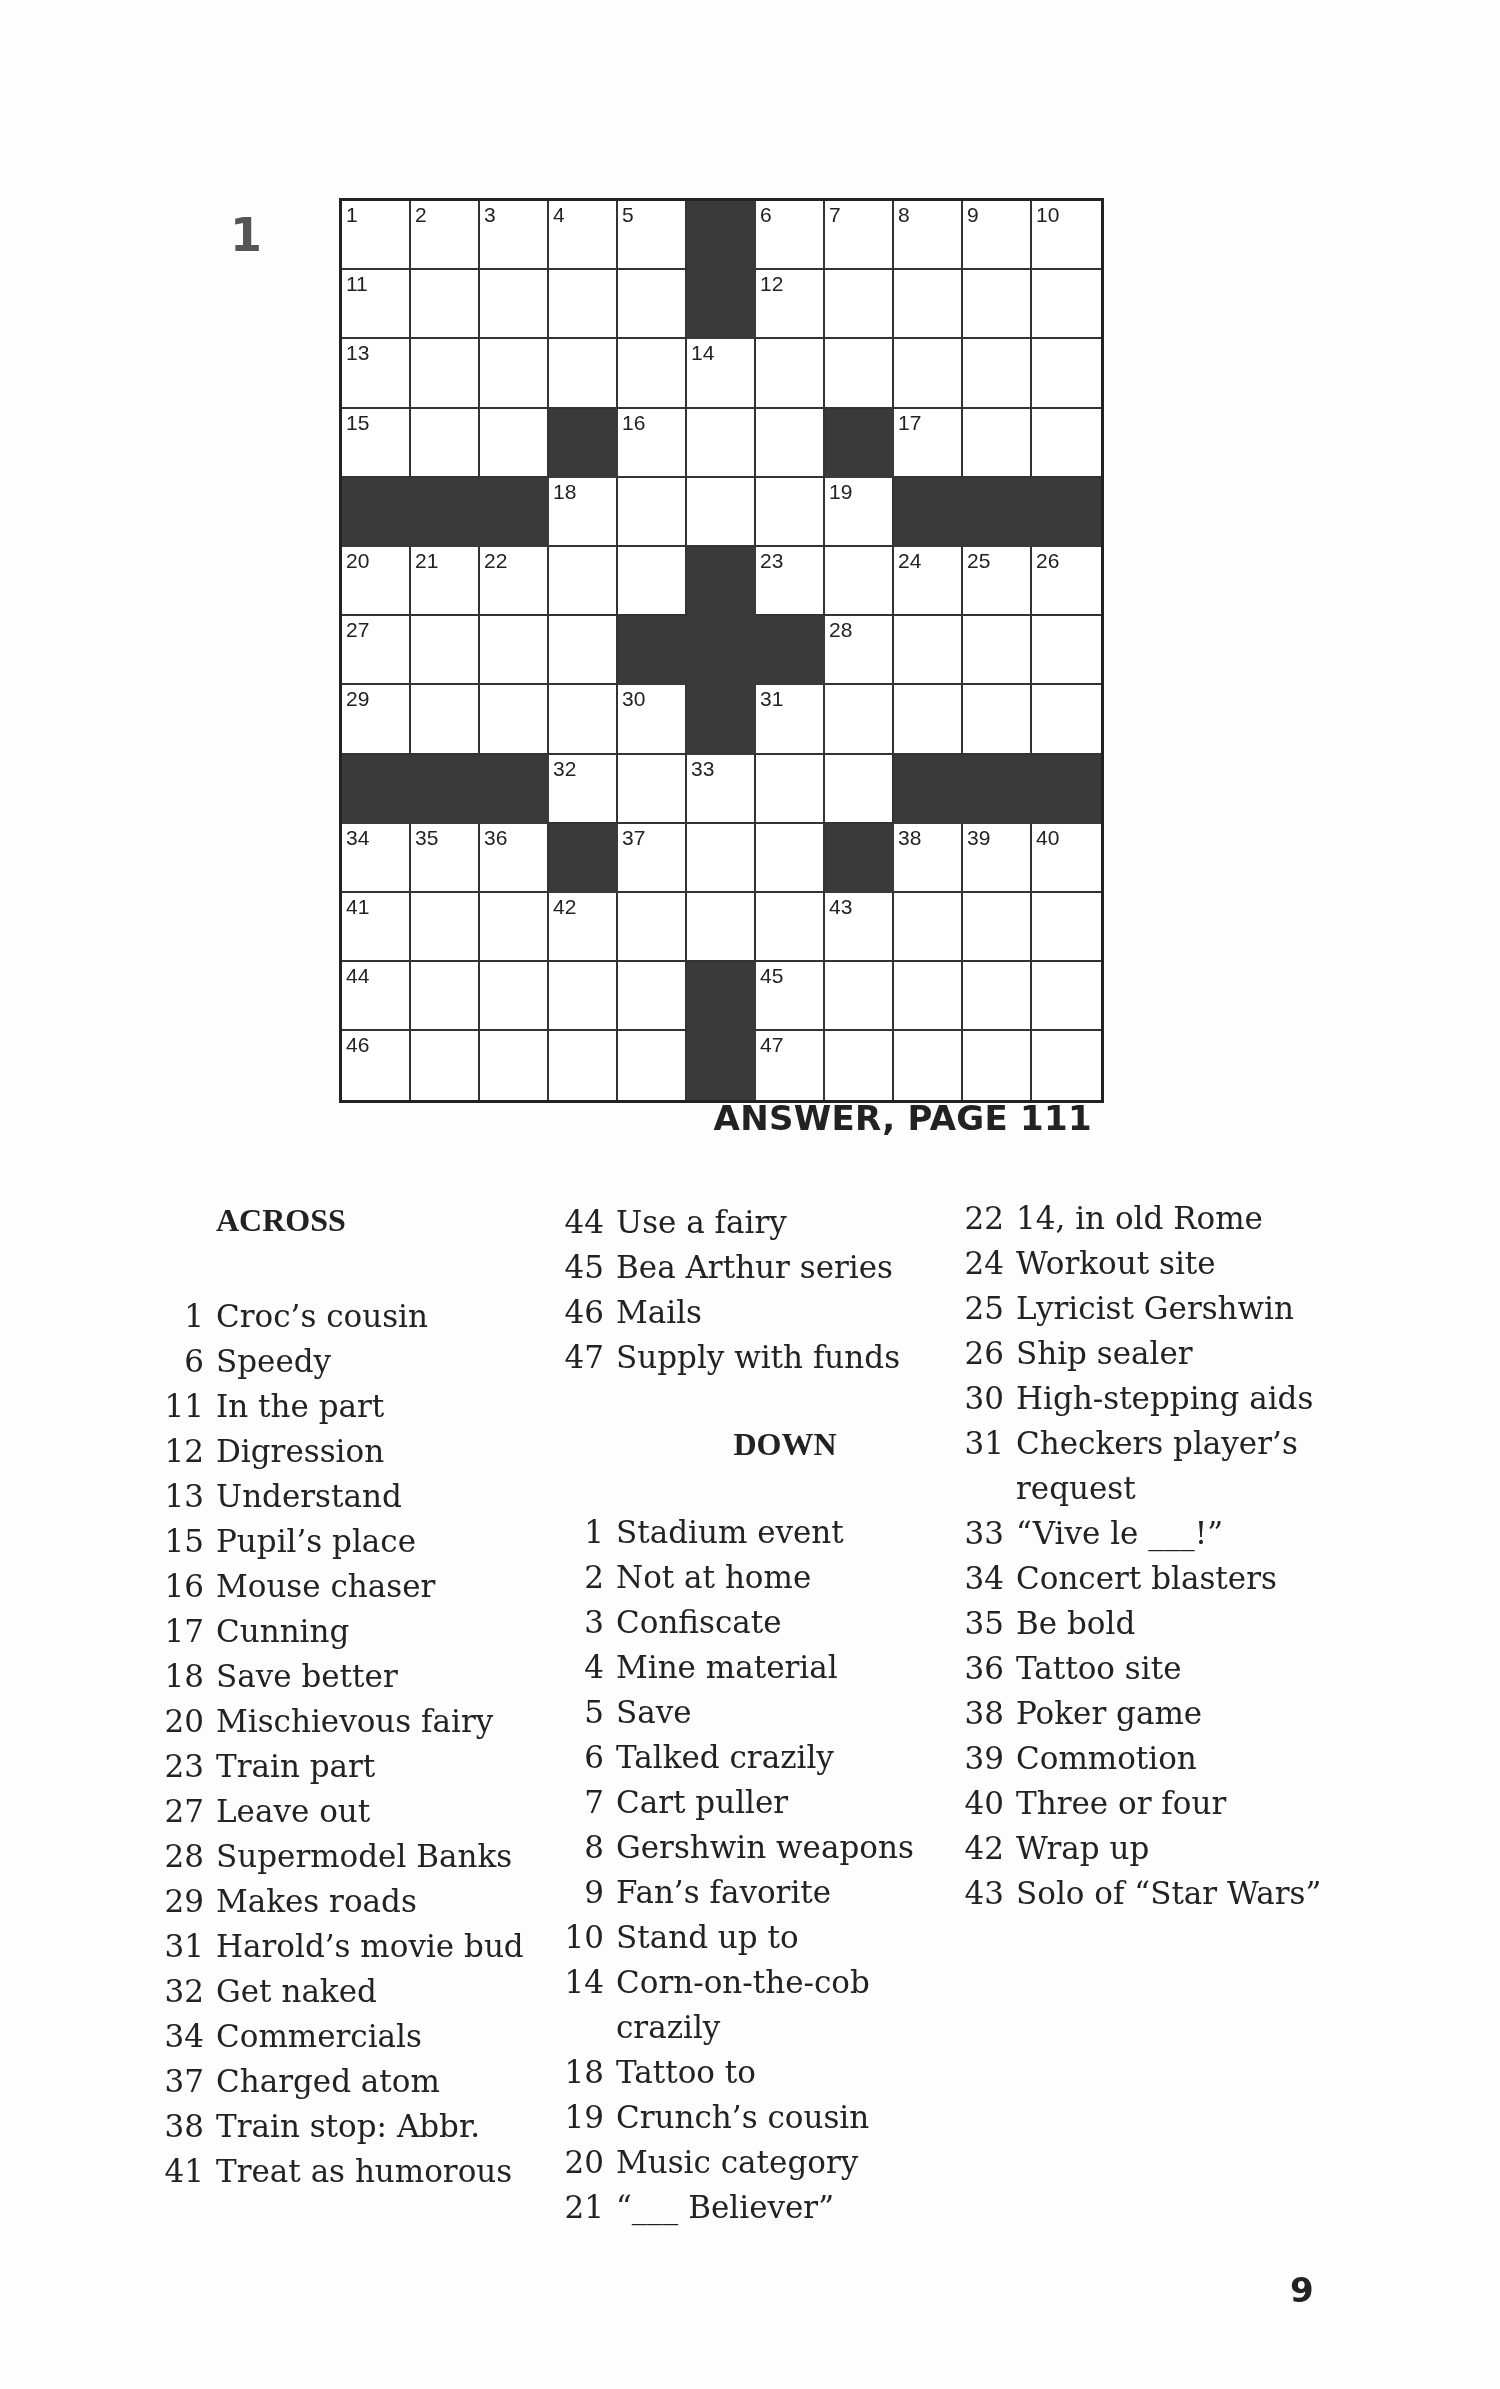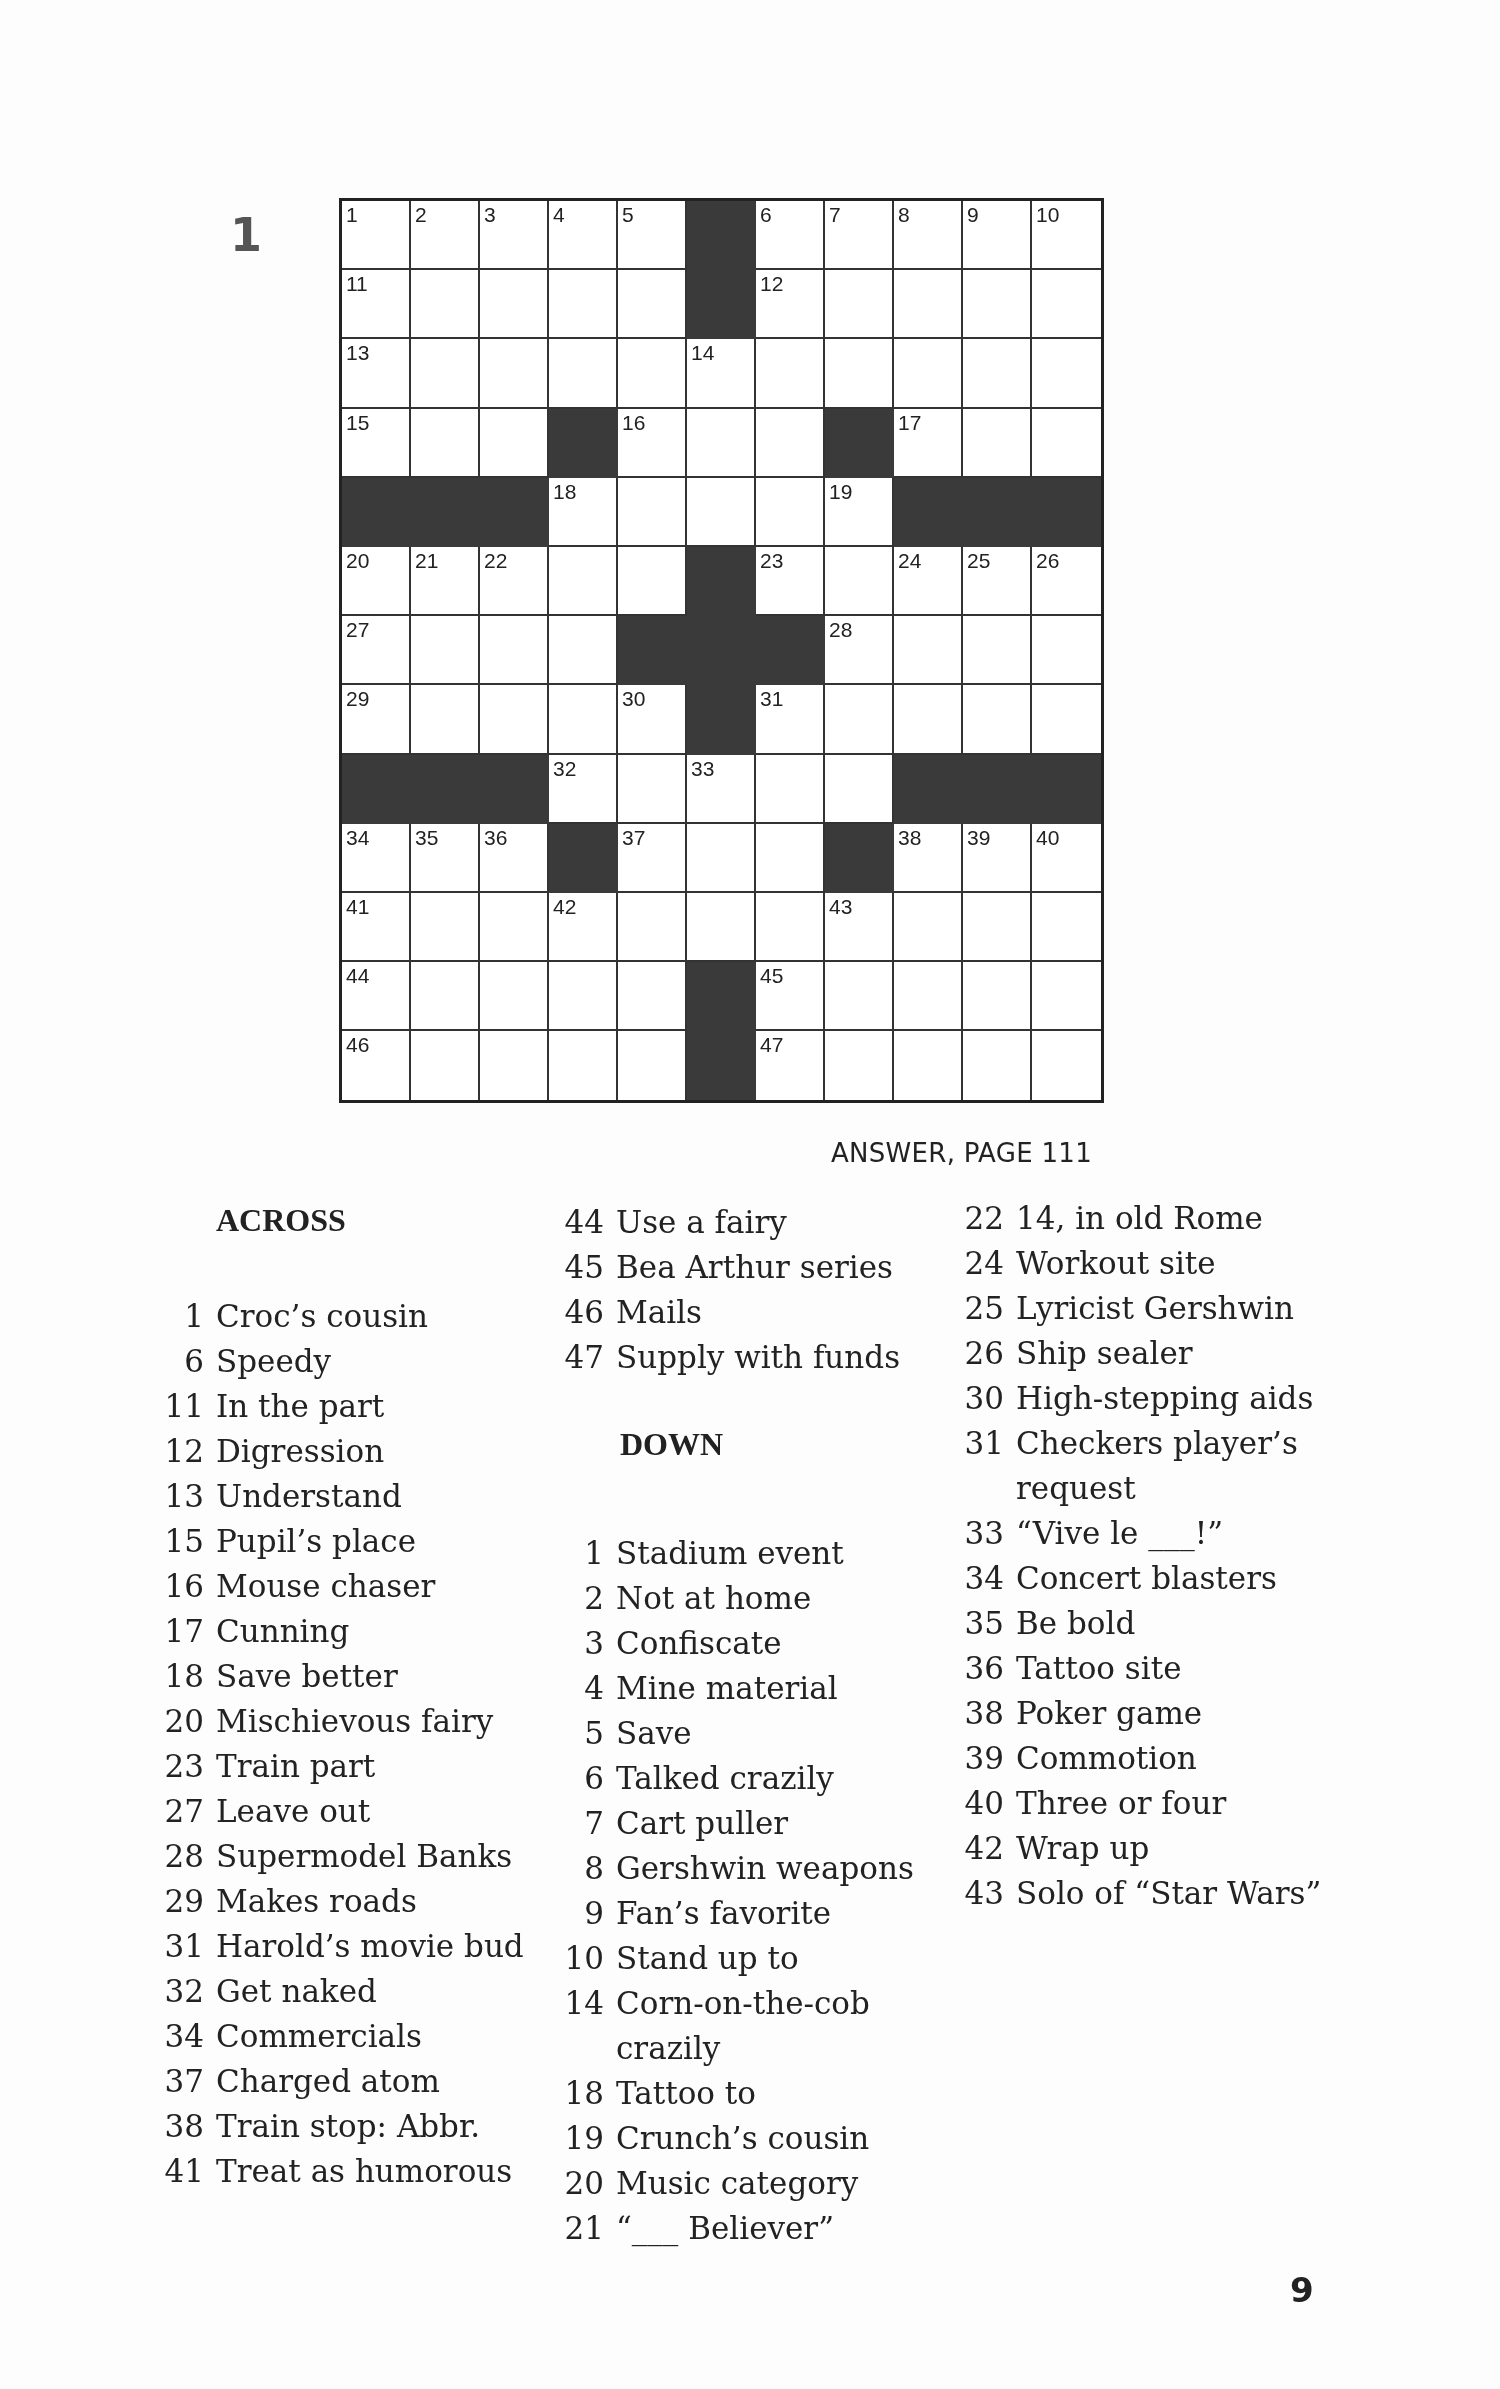--- a/index.html
+++ b/index.html
@@ -24,23 +24,22 @@
   .cell {
     position: relative; background: #fff;
     border-right: 2px solid #333; border-bottom: 2px solid #333;
     box-sizing: border-box;
     font-family: "Liberation Sans", sans-serif; font-size: 21px; color: #222;
   }
   .cell.black { background: #3a3a3a; border-color: #3a3a3a; }
   .cell .num { position: absolute; left: 4px; top: 3px; line-height: 1; }
   .answer-ref {
     position: absolute; right: 408px; top: 1098px;
-    font-family: "DejaVu Sans", sans-serif; font-weight: normal; font-size: 26px; letter-spacing: 0.3px;
+    font-family: "DejaVu Sans", sans-serif; font-weight: bold; font-size: 34px; letter-spacing: 0.3px;
     color: #222;
-    margin-top: 40px;
   }
   .col {
     position: absolute; top: 1200px;
     font-family: "DejaVu Serif", serif; font-size: 31px; color: #222;
   }
   .heading {
     font-family: Liberation Serif, serif; font-weight: bold; font-size: 32px;
     margin: 0 0 54px 0; height: 40px; line-height: 40px;
   }
   .clue { display: flex; line-height: 45px; }
@@ -396,21 +395,21 @@
       </div>
       <div class="clue">
         <span class="n">46</span>
         <span class="t">Mails</span>
       </div>
       <div class="clue">
         <span class="n">47</span>
         <span class="t">Supply with funds</span>
       </div>
     </div>
-  <div class="heading" style="padding-left:70px; margin-top:44px; margin-bottom:67px;">DOWN</div>
+  <div class="heading" style="padding-left:70px; margin-top:44px; margin-bottom:46px;text-align:center;">DOWN</div>
   <div id="col2b">
       <div class="clue">
         <span class="n">1</span>
         <span class="t">Stadium event</span>
       </div>
       <div class="clue">
         <span class="n">2</span>
         <span class="t">Not at home</span>
       </div>
       <div class="clue">

